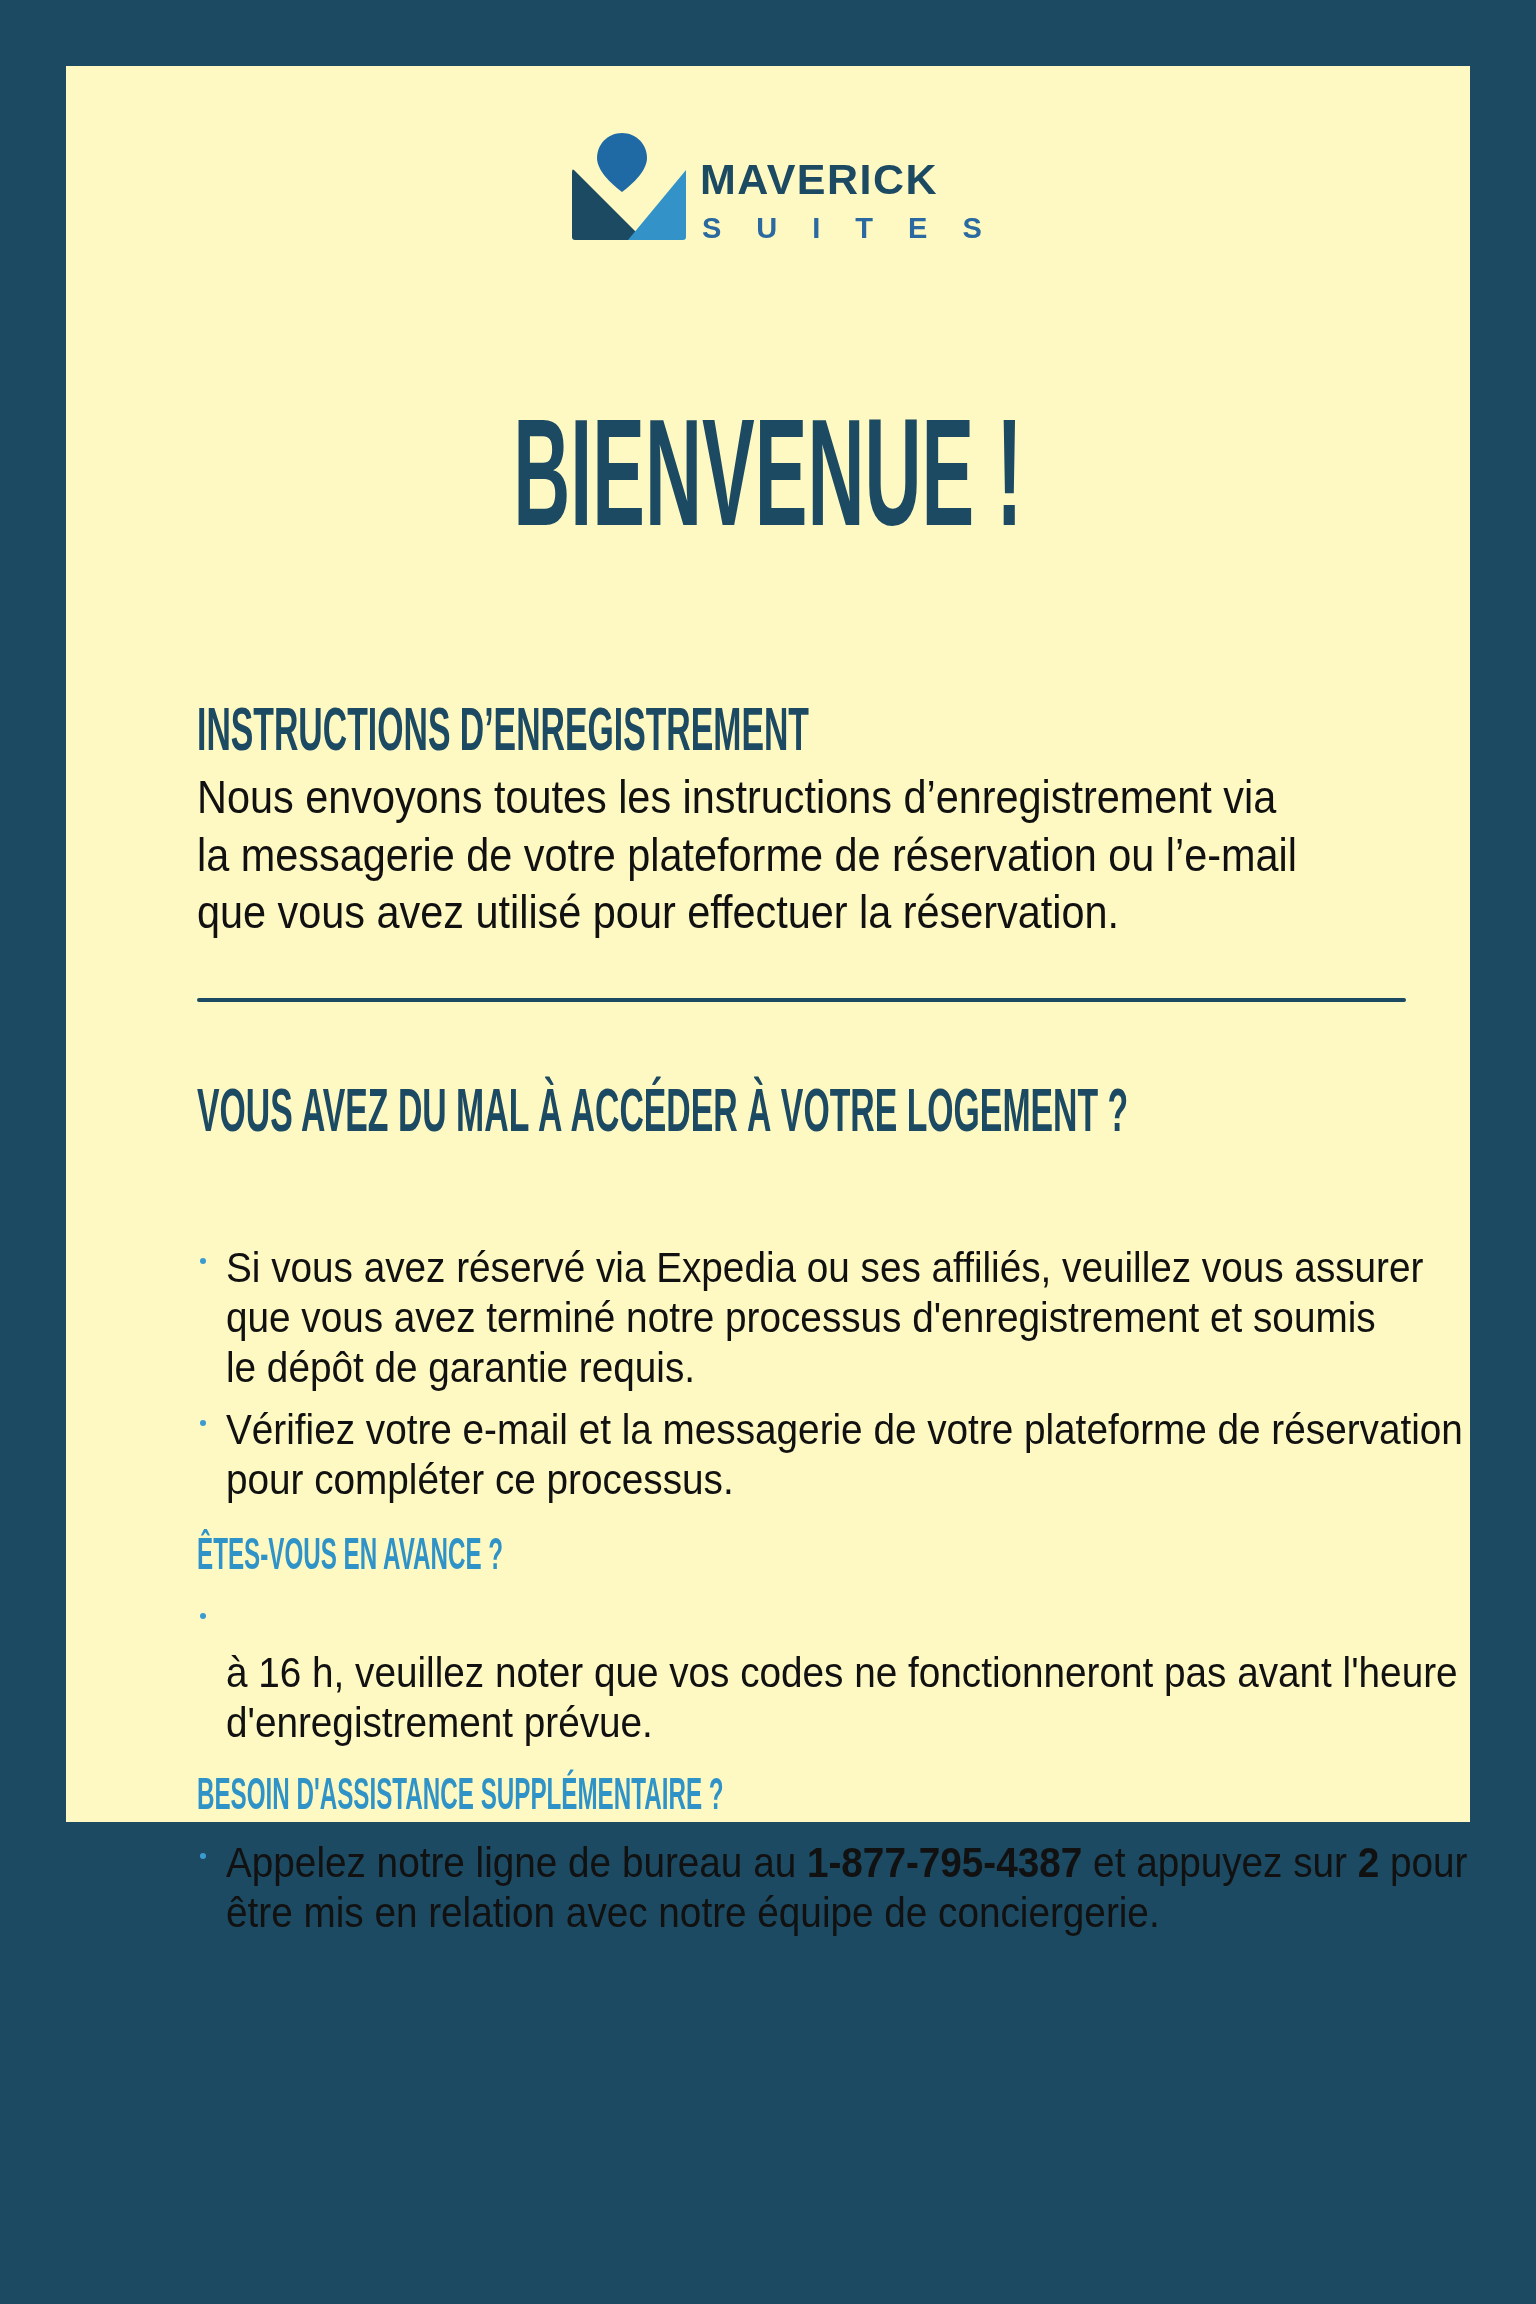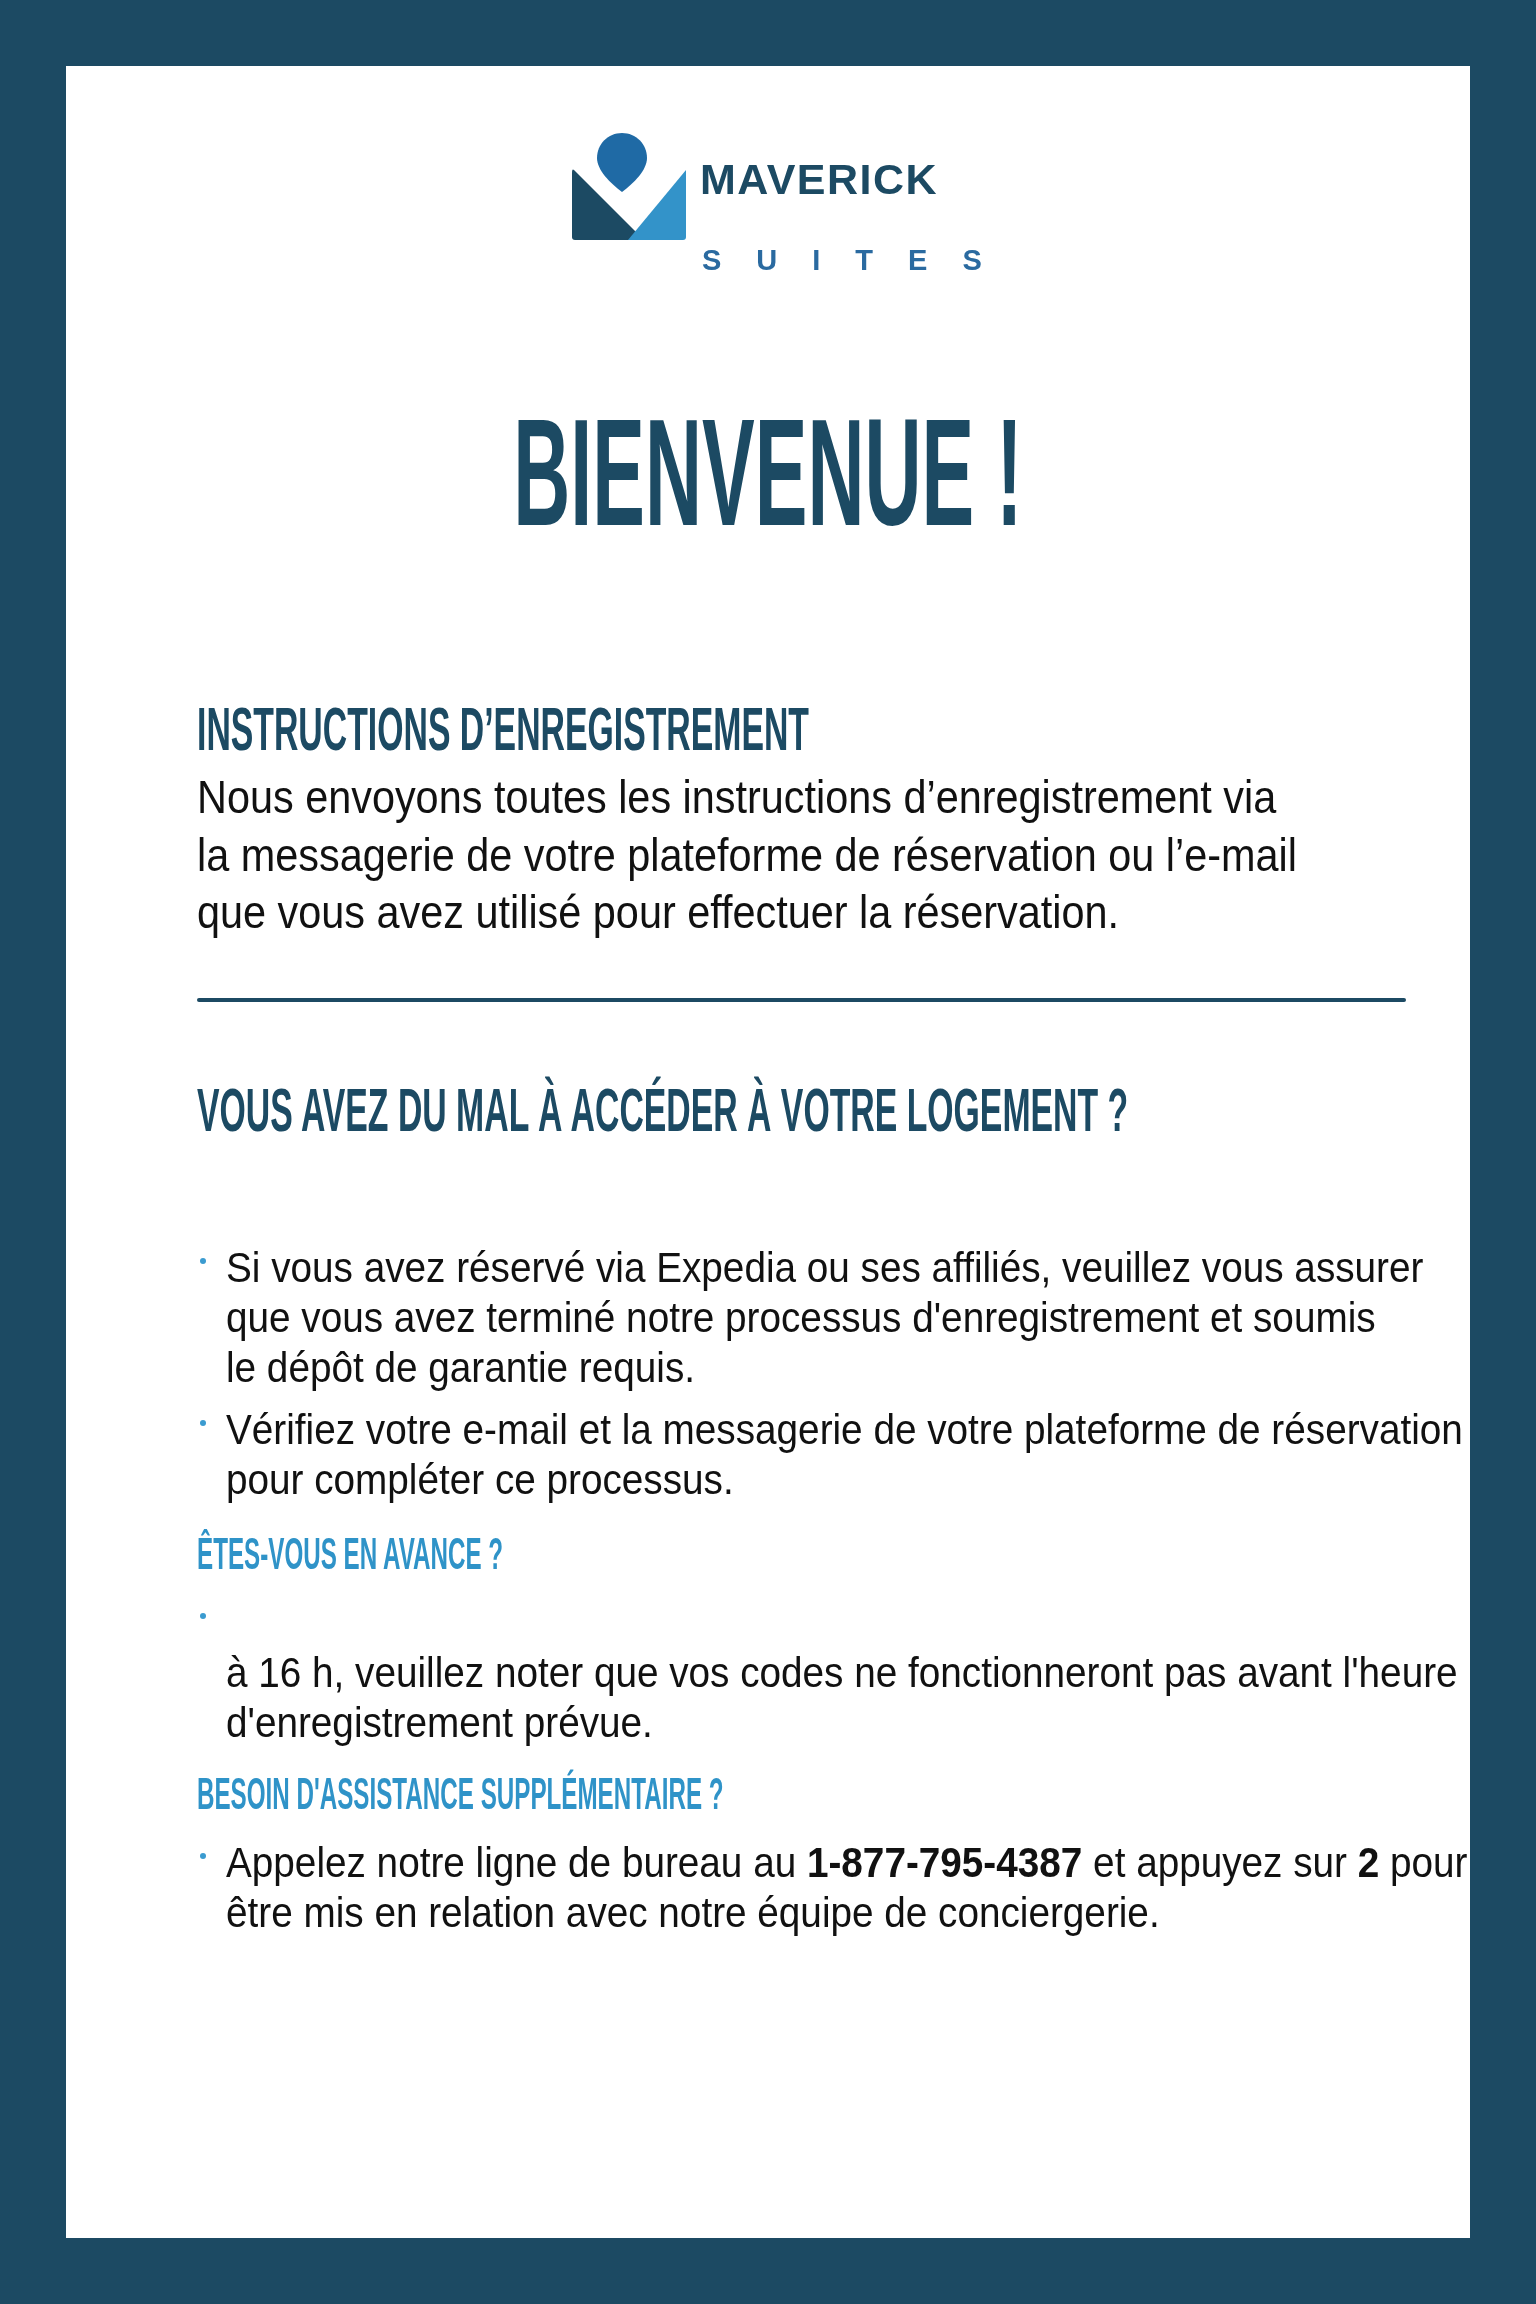--- a/index.html
+++ b/index.html
@@ -5,22 +5,22 @@
   html, body { margin: 0; padding: 0; }
   body {
     width: 1536px; height: 2304px;
     background: #1c4a63;
     position: relative;
     overflow: hidden;
     font-family: "Liberation Sans", sans-serif;
   }
   .card {
     position: absolute; left: 66px; top: 66px;
-    width: 1404px; height: 2172px;
-    background: #ffffff;
+    width: 1404px; height: 1756px;
+    background: #fef9c3;
   }
   .abs { position: absolute; white-space: nowrap; }
   .cond {
     display: inline-block;
     transform-origin: left top;
     font-family: "Liberation Sans", sans-serif;
     font-weight: 700;
   }
   .narrow {
     display: inline-block;
@@ -31,21 +31,20 @@
   .logo-icon { position: absolute; left: 504px; top: 67px; width: 118px; height: 108px; }
   .logo-word {
     position: absolute; left: 634px; top: 92px;
     color: #1c4a63; font-weight: 700; font-size: 43px; letter-spacing: 1.5px;
     line-height: 1;
   }
   .logo-sub {
     position: absolute; left: 636px; top: 148px;
     color: #2a6aa0; font-weight: 700; font-size: 29px; letter-spacing: 35px;
     line-height: 1;
-    margin-top: 32px;
   }
   .title {
     left: 0; width: 1404px; top: 330px; text-align: center;
     color: #1c4a63; font-size: 152px; line-height: 1;
   }
   .title .cond { transform: scaleX(0.52); transform-origin: center top; }
   .h1 {
     color: #1c4a63; font-size: 62px; line-height: 1;
   }
   .h2 {

